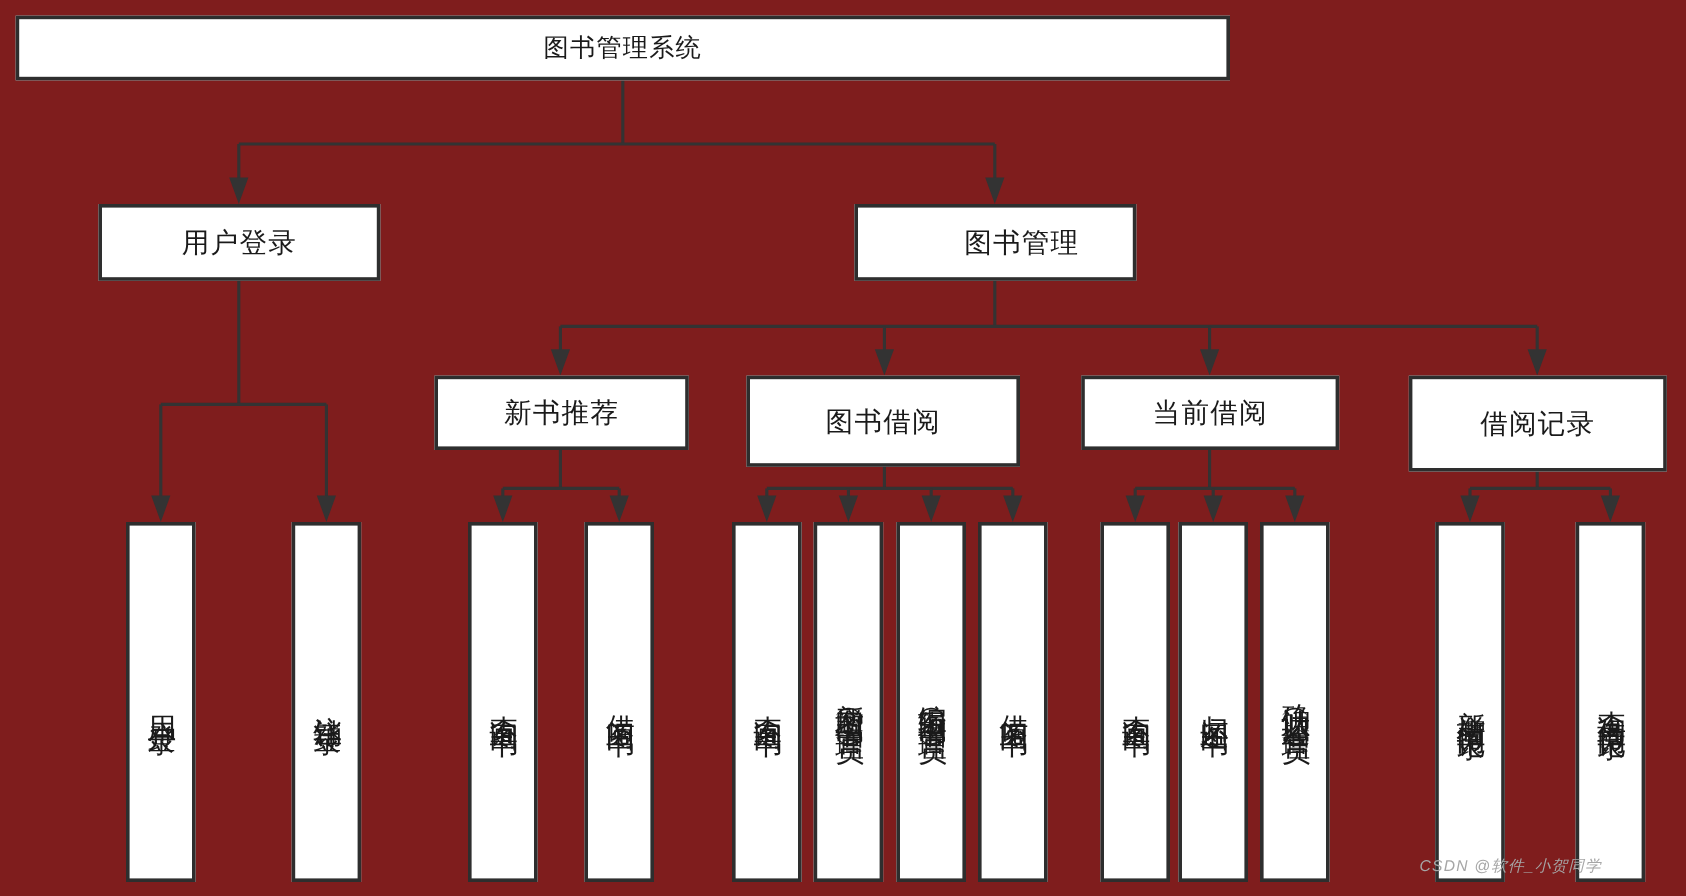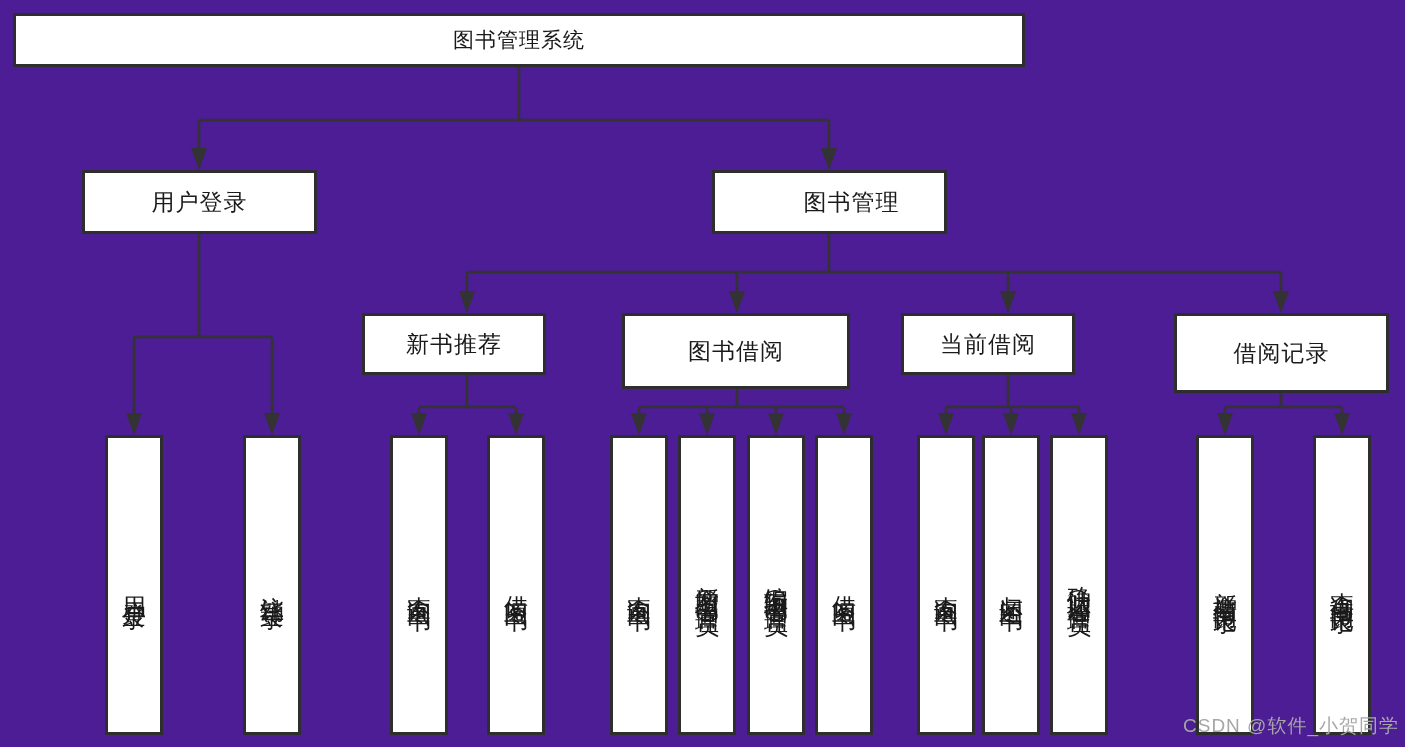--- a/index.html
+++ b/index.html
@@ -1,48 +1,48 @@
 <!DOCTYPE html>
 <html><head>
 <meta charset="utf-8">
 <style>
   html,body{margin:0;padding:0;background:#ffffff;}
   .canvas{
-    position:relative;width:1405px;height:747px;background:#4c1d95;
+    position:relative;width:1405px;height:747px;background:#7f1d1d;
     font-family:"Liberation Sans",sans-serif;overflow:hidden;
   }
   .connector-layer{position:absolute;left:0;top:0;width:1405px;height:747px;}
   .connector-layer line{stroke:#333333;stroke-width:2.6;}
   .connector-layer polygon{fill:#333333;stroke:none;}
   .node{
     position:absolute;box-sizing:border-box;background:#ffffff;
     border:3px solid #2e2e2e;color:#1a1a1a;
     display:flex;align-items:center;justify-content:center;
     text-align:center;
   }
   .hnode{font-size:23px;letter-spacing:1px;}
   .b-root{left:13px;top:13px;width:1012px;height:54px;font-size:21px;}
   .b-login{left:82px;top:170px;width:235px;height:64px;}
   .b-mgmt{left:712px;top:170px;width:235px;height:64px;padding-left:44px;}
-  .b-l3a{left:362px;top:313px;width:184px;height:62px;}
+  .b-l3a{left:362px;top:313px;width:212px;height:62px;}
   .b-l3b{left:622px;top:313px;width:228px;height:76px;}
-  .b-l3c{left:901px;top:313px;width:174px;height:62px;}
+  .b-l3c{left:901px;top:313px;width:215px;height:62px;}
   .b-l3d{left:1174px;top:313px;width:215px;height:80px;}
   .leaf{
     top:435px;width:58px;height:300px;
     writing-mode:vertical-rl;text-orientation:mixed;
     font-size:24px;letter-spacing:4px;line-height:1;
   }
   .lf1{left:105px}.lf2{left:243px}.lf3{left:390px}.lf4{left:487px}
   .lf5{left:610px}.lf6{left:678px}.lf7{left:747px}.lf8{left:815px}
   .lf9{left:917px}.lf10{left:982px}.lf11{left:1050px}
   .lf12{left:1196px}.lf13{left:1313px}
   .watermark{
     position:absolute;left:1183px;top:713px;
-    font-size:19px;color:#a6a6a6;letter-spacing:1px;white-space:nowrap;
+    font-size:13px;color:#a6a6a6;letter-spacing:1px;white-space:nowrap;font-style:italic;
   }
 </style>
 </head>
 <body>
 
 <div class="canvas">
 
   <svg class="connector-layer" id="connectors" width="1405" height="747" viewBox="0 0 1405 747" xmlns="http://www.w3.org/2000/svg">
 
     <g>

